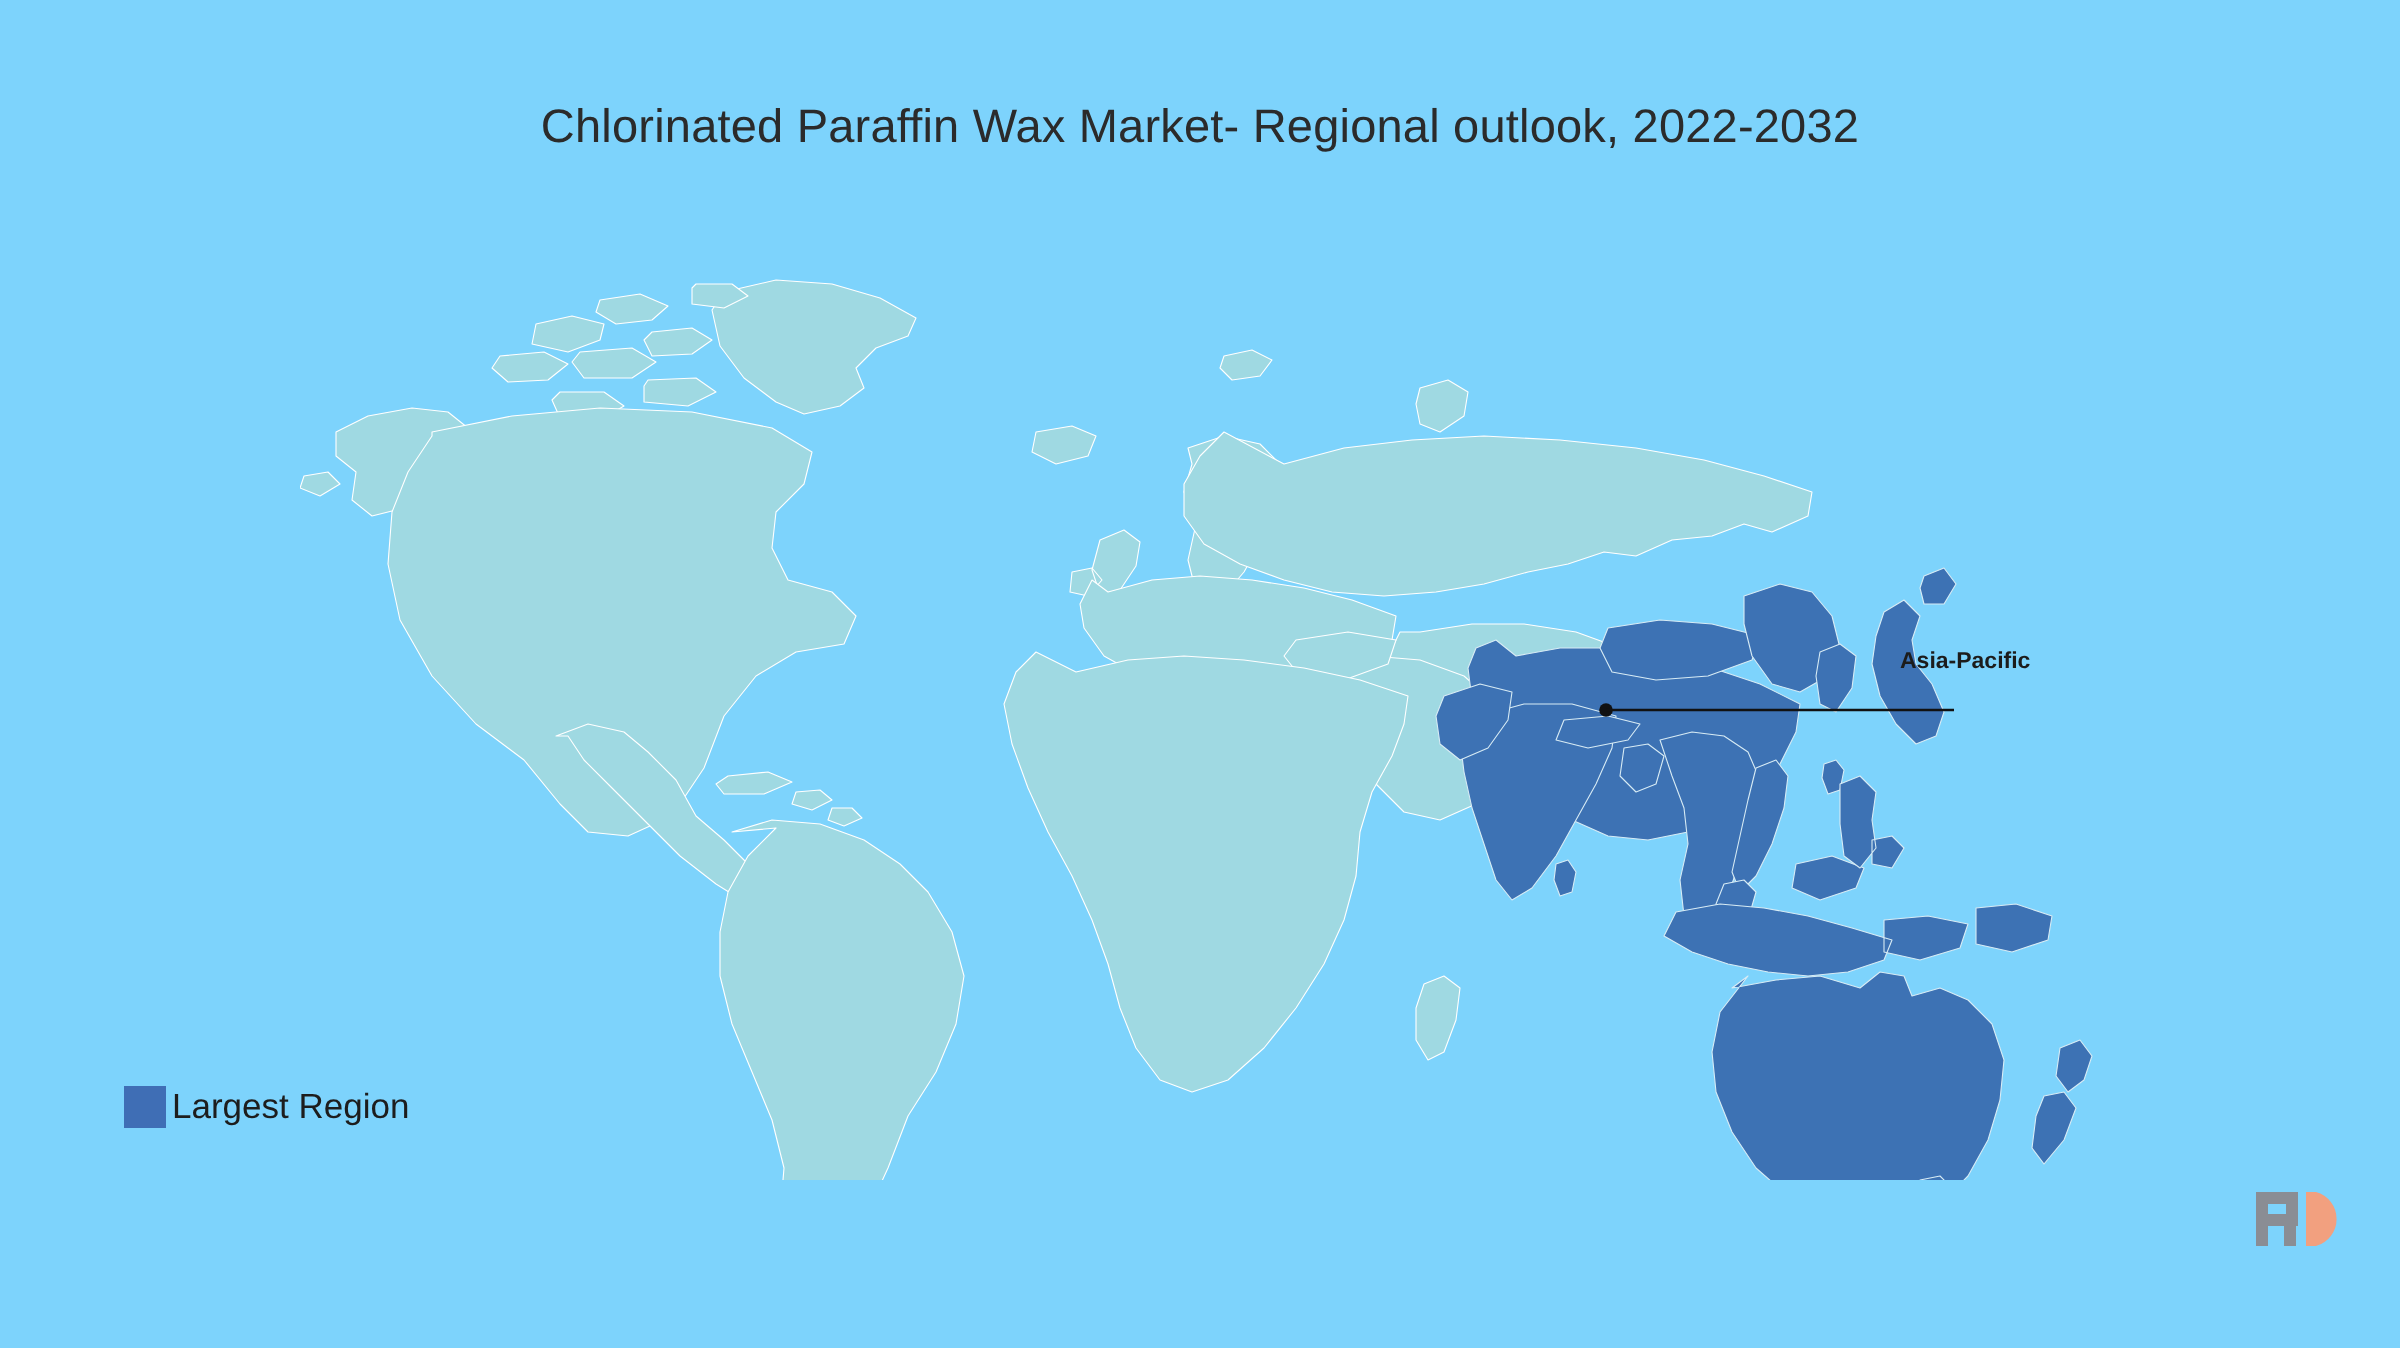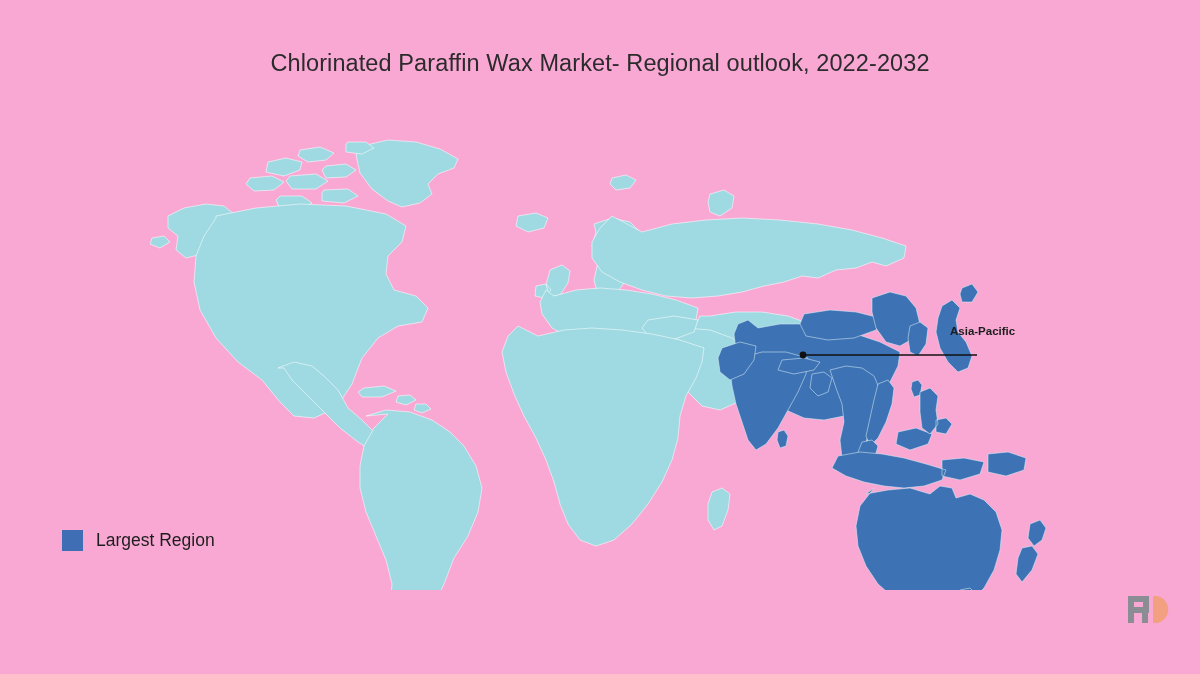--- a/index.html
+++ b/index.html
@@ -9,21 +9,21 @@
     background: #ffffff;
   }
   body {
     font-family: "Liberation Sans", sans-serif;
     color: #231f20;
   }
   #canvas {
     position: relative;
     width: 1200px;
     height: 674px;
-    background: #f9a8d4;
+    background: #7dd3fc;
     overflow: hidden;
   }
   #chart-title {
     position: absolute;
     left: 0;
     top: 50px;
     width: 1200px;
     text-align: center;
     font-size: 23.5px;
     font-weight: 400;
@@ -66,24 +66,24 @@
     left: 950px;
     top: 325px;
     font-size: 11.5px;
     font-weight: 700;
     color: #1c1c1c;
     white-space: nowrap;
   }
   #legend {
     position: absolute;
     left: 62px;
-    top: 530px;
+    top: 543px;
     display: flex;
     align-items: center;
-    gap: 13px;
+    gap: 3px;
     justify-content: center;
   }
   #legend-swatch {
     width: 21px;
     height: 21px;
     background: #3f6eb5;
     flex: 0 0 auto;
   }
   #legend-label {
     font-size: 17.5px;

